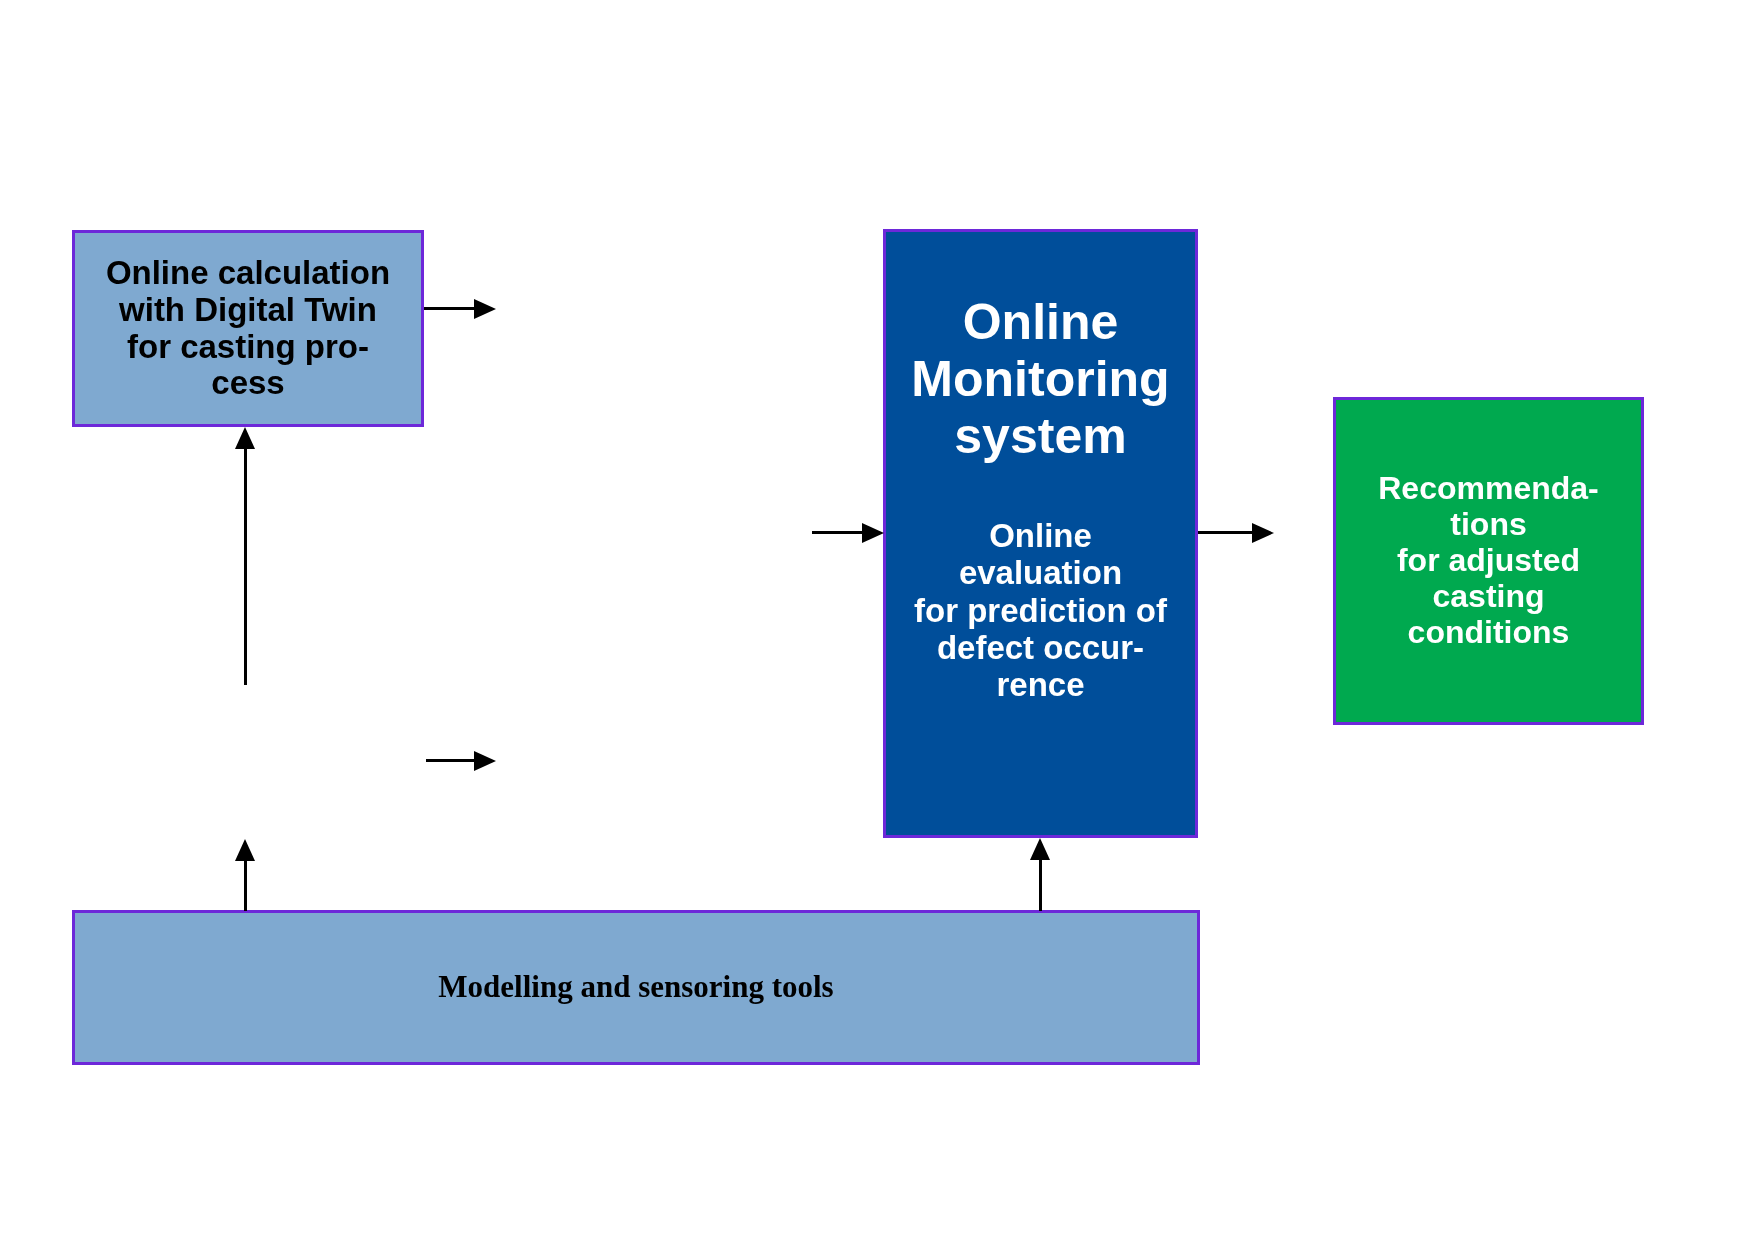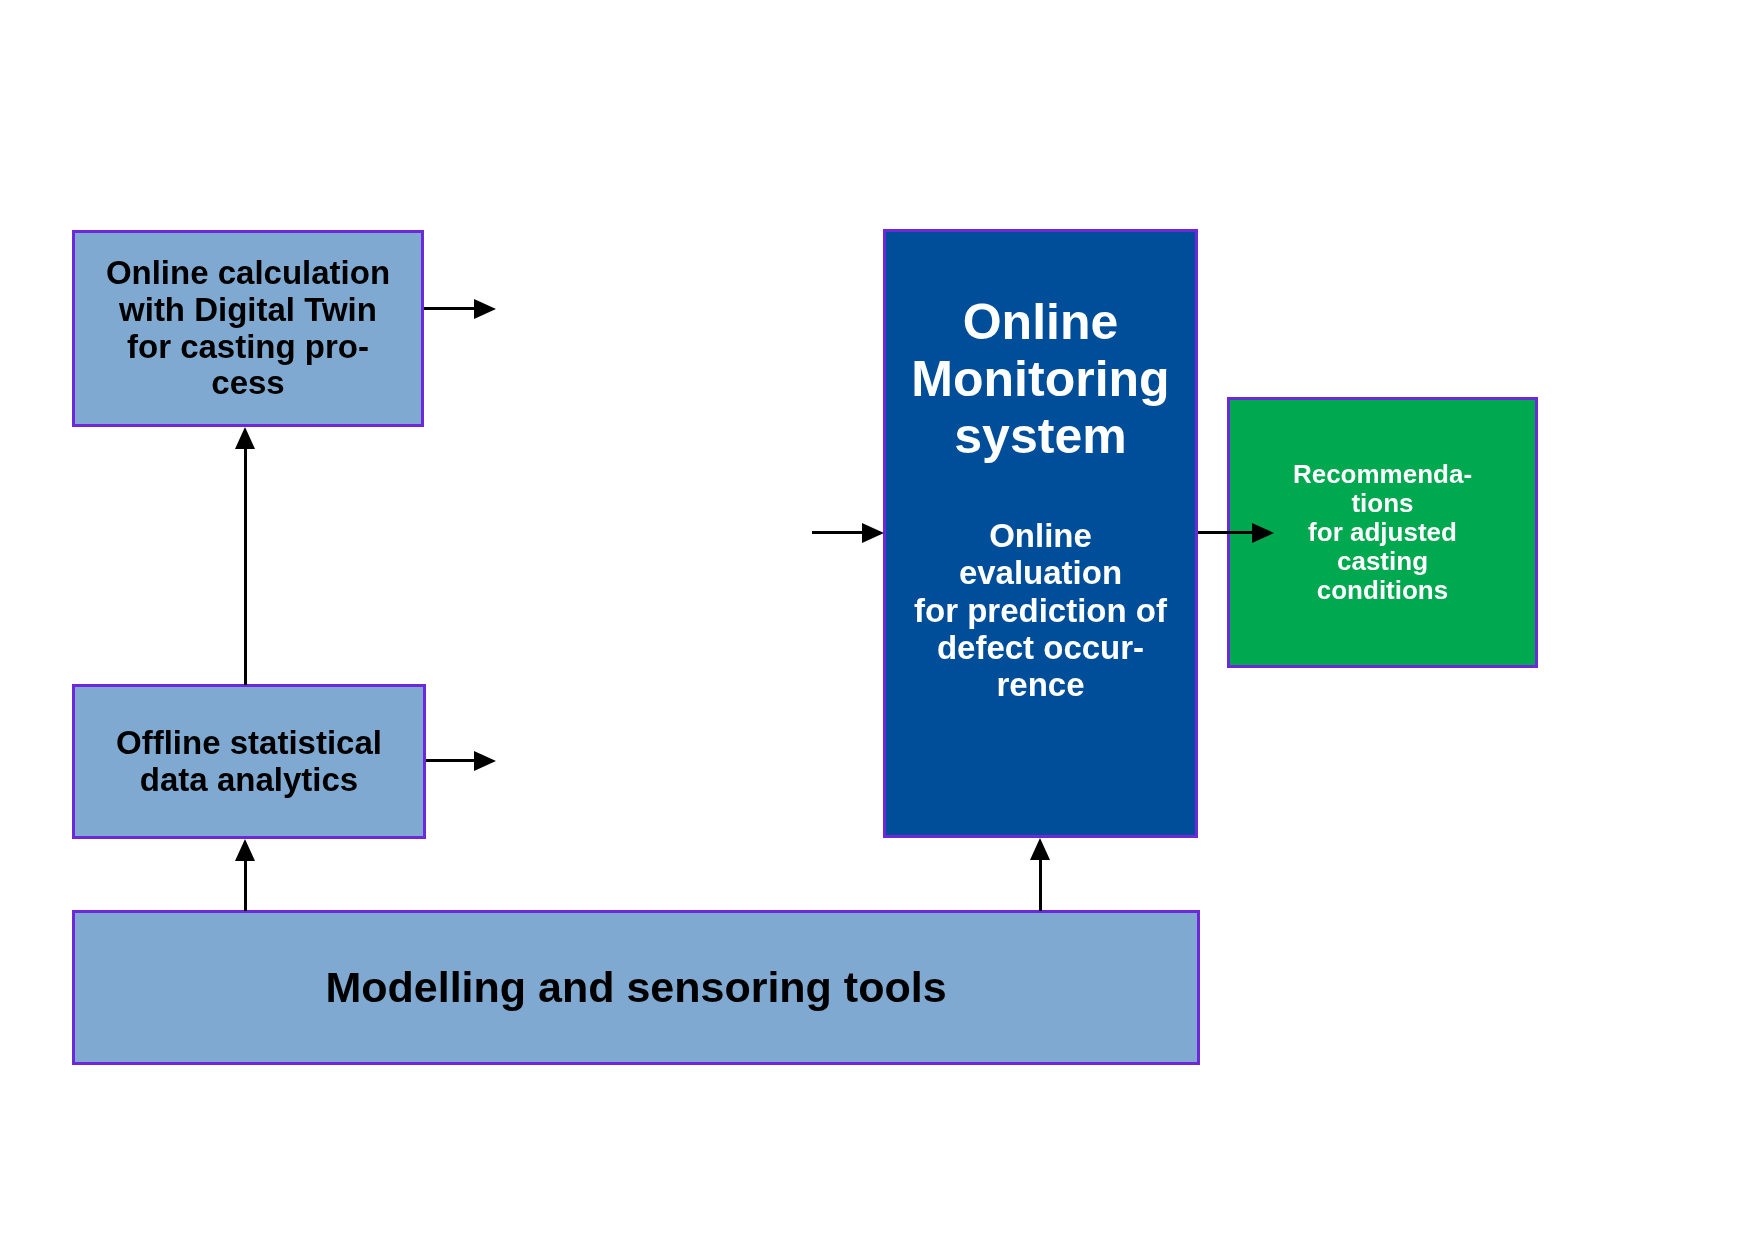--- a/index.html
+++ b/index.html
@@ -62,30 +62,31 @@
     line-height: 1.14;
     white-space: pre-line;
   }
   #node-online-monitoring .om-sub {
     margin-top: 52px;
     font-size: 33px;
     line-height: 1.13;
     white-space: pre-line;
   }
   #node-recommendations {
-    left: 1227px; top: 397px; width: 311px; height: 271px;
-    font-size: 26px;
+    left: 1333px; top: 397px; width: 311px; height: 328px;
+    font-size: 32px;
   }
   #node-offline-analytics {
     left: 72px; top: 684px; width: 354px; height: 155px;
     font-size: 33px;
   }
   #node-modelling-tools {
     left: 72px; top: 910px; width: 1128px; height: 155px;
-    font-size: 43px;
+    font-size: 31px;
+    font-family: Liberation Serif, serif;
   }
 
   
   .edge {
     position: absolute;
   }
   .edge-line-h {
     position: absolute;
     height: 3px;
     background: #000000;
@@ -160,22 +161,20 @@
 defect occur-
 rence</div>
   </div>
 
   <div class="node node-green" id="node-recommendations">Recommenda-
 tions
 for adjusted
 casting
 conditions</div>
 
-  <div class="node node-light" id="node-offline-analytics">Offline statistical
-data analytics</div>
 
   <div class="node node-light" id="node-modelling-tools">Modelling and sensoring tools</div>
 
   <div class="edge" id="edge-calc-to-definition">
     <div class="edge-line-h"></div>
     <div class="arrowhead arrow-right"></div>
   </div>
 
   <div class="edge" id="edge-offline-to-definition">
     <div class="edge-line-h"></div>

